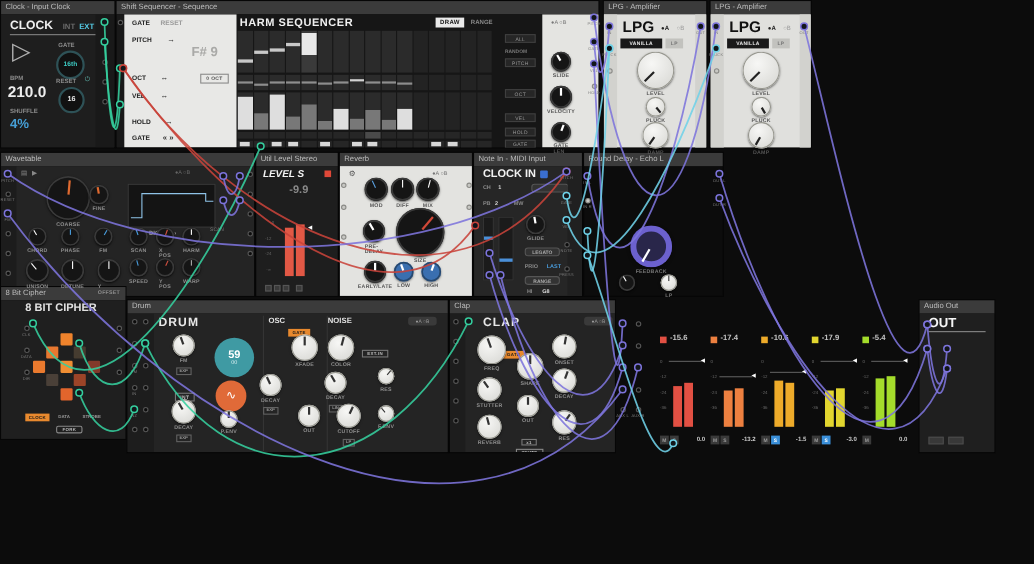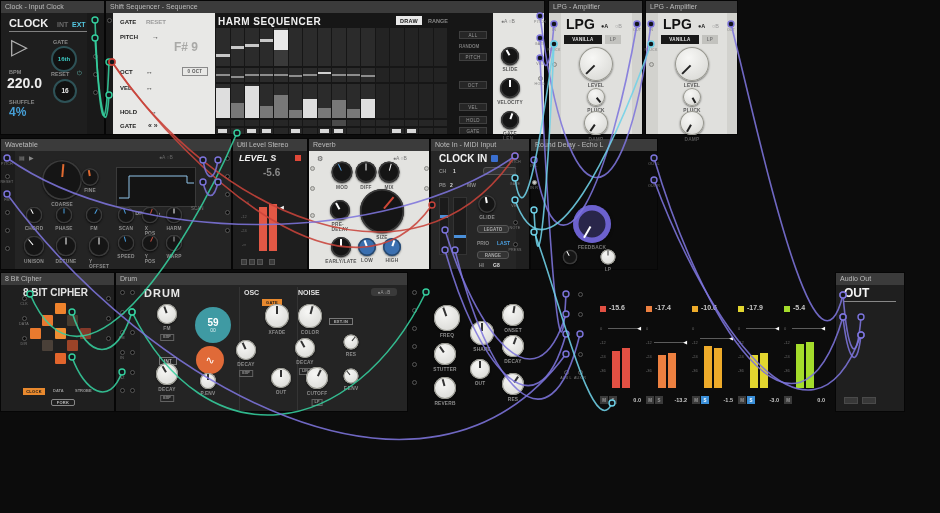--- a/index.html
+++ b/index.html
@@ -60,21 +60,21 @@
       <div class="t" style="left:8px;top:4px;font-size:11px;font-weight:bold;color:#f0f0f0">CLOCK</div>
       <div class="t" style="left:56px;top:8px;font-size:7px;color:#6a6a6a;font-weight:bold">INT</div>
       <div class="t" style="left:71px;top:8px;font-size:7px;color:#54c8e2;font-weight:bold">EXT</div>
       <div class="t" style="left:8px;top:18px;width:78px;height:1px;background:#808080"></div>
       <div class="t" style="left:10px;top:22px;font-size:22px;color:#b0b0b0">▷</div>
       <div class="t" style="left:52px;top:26px;font-size:5.5px;font-weight:bold;color:#8a8a8a">GATE</div>
       <div class="ringknob" style="left:50px;top:33px;width:26px;height:26px">
           <span class="t" style="position:static;font-size:6px;color:#3cc9c2;font-weight:bold">16th</span>
         </div>
       <div class="t" style="left:8px;top:56px;font-size:5.5px;font-weight:bold;color:#8a8a8a">BPM</div>
-      <div class="t" style="left:6px;top:63px;font-size:14px;font-weight:bold;color:#ededed">220.0</div>
+      <div class="t" style="left:6px;top:63px;font-size:14px;font-weight:bold;color:#ededed">210.0</div>
       <div class="t" style="left:50px;top:58px;font-size:5.5px;font-weight:bold;color:#8a8a8a">RESET</div>
       <div class="t" style="left:76px;top:57px;font-size:6px;color:#5aa8a0">⏻</div>
       <div class="ringknob" style="left:52px;top:66px;width:24px;height:24px">
           <span class="t" style="position:static;font-size:6.5px;color:#e8e8e8;font-weight:bold">16</span>
         </div>
       <div class="t" style="left:8px;top:86px;font-size:5.5px;font-weight:bold;color:#8a8a8a">SHUFFLE</div>
       <div class="t" style="left:8px;top:93px;font-size:12px;font-weight:bold;color:#469fd6">4%</div>
       <div class="t" style="left:86px;top:0;width:17px;height:121px;background:#191919"></div>
     </div>
   </div>
@@ -155,21 +155,21 @@
       <div class="t" style="left:190px;top:56px;font-size:4.5px;color:#777">SCAN</div>
 
     </div>
   </div>
 
   <div class="m" style="left:232px;top:138px;width:76px;height:132px">
     <div class="mh">Util Level Stereo</div>
     <div class="mb" style="background:#1e1e1e">
       <div class="t" style="left:6px;top:3px;font-size:9px;font-weight:900;font-style:italic;color:#f2f2f2">LEVEL S</div>
       <div class="t" style="left:62px;top:4px;width:6px;height:6px;background:#e04838"></div>
-      <div class="t" style="left:30px;top:16px;font-size:10px;font-weight:bold;color:#8a8a8a">-5.6</div>
+      <div class="t" style="left:30px;top:16px;font-size:10px;font-weight:bold;color:#8a8a8a">-9.9</div>
       <div class="t" style="left:14px;top:50px;font-size:4px;color:#666">0</div>
       <div class="t" style="left:8px;top:64px;font-size:4px;color:#666">-12</div>
       <div class="t" style="left:8px;top:78px;font-size:4px;color:#666">-24</div>
       <div class="t" style="left:9px;top:92px;font-size:4px;color:#666">-∞</div>
       <div class="t" style="left:26px;top:56px;width:8px;height:44px;background:#e25845"></div>
       <div class="t" style="left:36px;top:53px;width:8px;height:47px;background:#e25845"></div>
       <div class="t" style="left:47px;top:54px;font-size:5px;color:#fff">◀</div>
       <div class="bx" style="left:8px;top:108px;width:6px;height:6px;background:#3a3a3a;border-color:#555"></div>
       <div class="bx" style="left:16px;top:108px;width:6px;height:6px;background:#3a3a3a;border-color:#555"></div>
       <div class="bx" style="left:24px;top:108px;width:6px;height:6px;background:#3a3a3a;border-color:#555"></div>
@@ -208,21 +208,21 @@
       <div class="t" style="left:62px;top:112px;font-size:5px;color:#ddd;font-weight:bold">G8</div>
 
       <div class="t" style="left:85px;top:0;width:15px;height:119px;background:#202020"></div>
     </div>
   </div>
 
   <div class="m" style="left:530px;top:138px;width:128px;height:132px">
     <div class="mh">Round Delay - Echo L</div>
   </div>
 
-  <div class="m" style="left:0;top:272px;width:115px;height:140px">
+  <div class="m" style="left:0;top:260px;width:115px;height:140px">
     <div class="mh">8 Bit Cipher</div>
     <div class="mb" style="background:#1f1f1f">
       <div class="t" style="left:22px;top:2px;font-size:10px;font-weight:800;color:#e2e2e2">8 BIT CIPHER</div>
       <div class="bx" style="left:22px;top:103px;width:22px;height:7px;background:#e8892e;color:#161616;border:none;font-weight:800;font-size:4px">CLOCK</div>
       <div class="t" style="left:52px;top:104px;font-size:4px;color:#999;font-weight:800">DATA</div>
       <div class="t" style="left:74px;top:104px;font-size:4px;color:#999;font-weight:800">STROBE</div>
       <div class="bx" style="left:50px;top:114px;width:24px;height:7px;border-color:#888;color:#bbb;font-size:4px;font-weight:800;border-radius:2px">FORK</div>
     </div>
   </div>
 
@@ -244,20 +244,33 @@
       <div class="t" style="left:128px;top:4px;font-size:7px;font-weight:800;color:#e0e0e0">OSC</div>
       <div class="bx" style="left:146px;top:14px;width:20px;height:7px;background:#e8892e;color:#1a1a1a;border:none;font-weight:800;font-size:4px">GATE</div>
       <div class="t" style="left:182px;top:4px;font-size:7px;font-weight:800;color:#e0e0e0">NOISE</div>
       <div class="bx" style="left:213px;top:33px;width:24px;height:7px;border-color:#777;color:#bbb;font-weight:800;font-size:4px">EXT.IN</div>
       <div class="pill flex" style="left:255px;top:3px;width:26px;height:8px;background:#3a3a3a">
           <span style="font-size:4.5px;color:#999">●A ○B</span>
         </div>
     </div>
   </div>
 
+  <div class="m" style="left:408px;top:272px;width:152px;height:140px">
+    <div class="mh">Clap</div>
+    <div class="mb" style="background:#242424">
+      <div class="t" style="left:0;top:0;width:14px;height:127px;background:#1d1d1d"></div>
+      <div class="t" style="left:30px;top:2px;font-size:11px;font-weight:800;color:#e8e8e8;letter-spacing:1px">CLAP</div>
+      <div class="pill flex" style="left:122px;top:3px;width:26px;height:8px;background:#3a3a3a">
+          <span style="font-size:4.5px;color:#999">●A ○B</span>
+        </div>
+      <div class="bx" style="left:48px;top:34px;width:20px;height:7px;background:#e8892e;color:#1a1a1a;border:none;font-weight:800;font-size:4px">GATE</div>
+      <div class="bx" style="left:65px;top:114px;width:14px;height:6px;border-color:#777;color:#bbb;font-size:4px;font-weight:800">x1</div>
+      <div class="bx" style="left:60px;top:123px;width:25px;height:7px;border-color:#888;color:#ccc;font-size:4px;font-weight:800">WHITE</div>
+    </div>
+  </div>
 
 
   <div class="m" style="left:835px;top:272px;width:70px;height:140px">
     <div class="mh">Audio Out</div>
     <div class="mb" style="background:#1f1f1f">
       <div class="t" style="left:8px;top:2px;font-size:12px;font-weight:900;color:#f5f5f5">OUT</div>
       <div class="t" style="left:8px;top:16px;width:52px;height:1px;background:#888"></div>
       <div class="bx" style="left:8px;top:112px;width:14px;height:7px;background:#383838;border-color:#4a4a4a"></div>
       <div class="bx" style="left:26px;top:112px;width:14px;height:7px;background:#383838;border-color:#4a4a4a"></div>
     </div>

